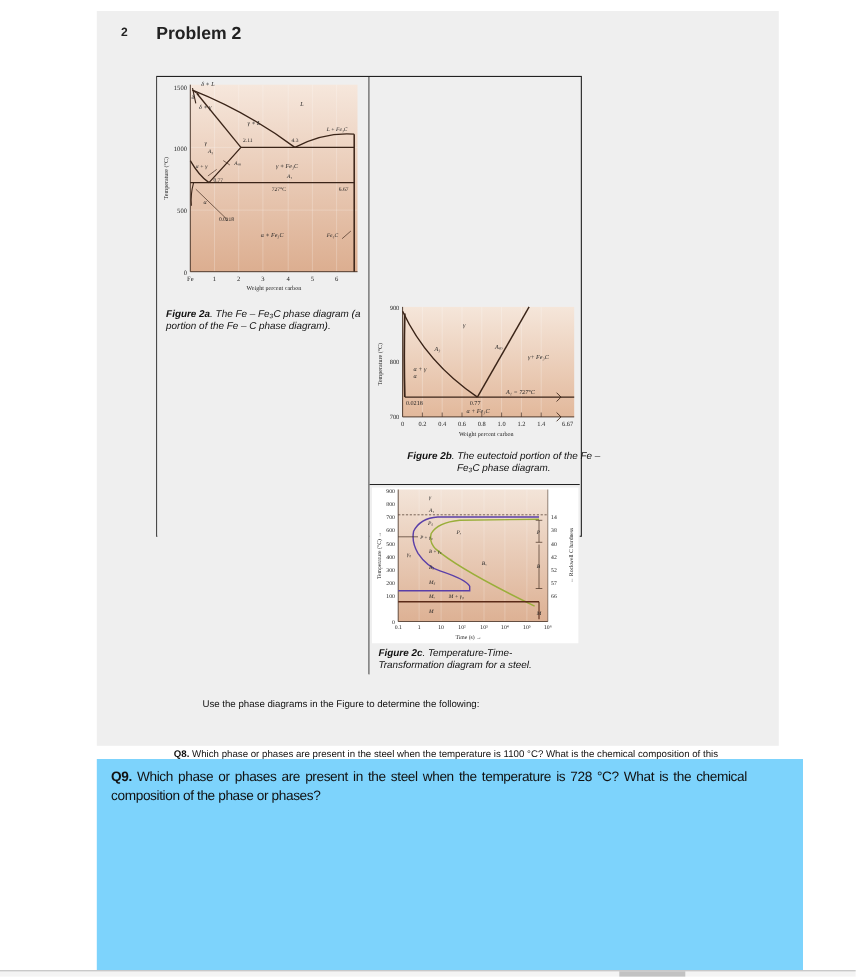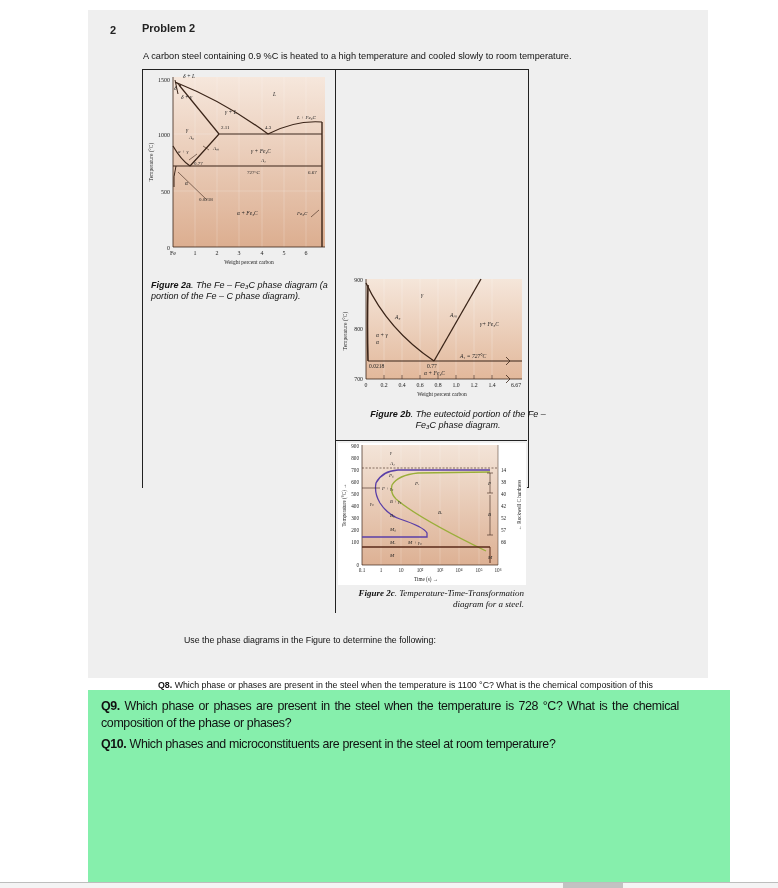--- a/index.html
+++ b/index.html
@@ -5,27 +5,27 @@
   * { box-sizing: border-box; margin: 0; padding: 0; }
   html, body { width: 778px; height: 888px; background: #ffffff; overflow: hidden; }
   body { position: relative; font-family: "Liberation Sans", sans-serif; color: #111; }
 
   .panel-top {
     position: absolute; left: 88px; top: 10px; width: 620px; height: 668px;
     background: #efefef;
   }
   .panel-bottom {
     position: absolute; left: 88px; top: 690px; width: 642px; height: 192px;
-    background: #86efac;
+    background: #7dd3fc;
   }
   .problem-num {
     position: absolute; left: 22px; top: 14px; font-size: 11px; font-weight: bold; color: #222;
   }
   .problem-title {
-    position: absolute; left: 54px; top: 12px; font-size: 11px; font-weight: bold; color: #222;
+    position: absolute; left: 54px; top: 12px; font-size: 16px; font-weight: bold; color: #222;
   }
   .intro {
     position: absolute; left: 55px; top: 41px; font-size: 9.2px; color: #111; white-space: nowrap;
   }
 
   .fig-table {
     position: absolute; left: 54px; top: 59px; width: 387px; height: 419px;
     border: 1.5px solid #222;
   }
   .cell {
@@ -63,21 +63,20 @@
     position: absolute; left: 563px; top: 0; width: 60px; height: 5px; background: #c2c2c2;
   }
   svg text { font-family: "Liberation Serif", serif; fill: #222; }
 </style>
 </head>
 <body>
 
 <div class="panel-top">
   <div class="problem-num">2</div>
   <div class="problem-title">Problem 2</div>
-  <div class="intro">A carbon steel containing 0.9 %C is heated to a high temperature and cooled slowly to room temperature.</div>
 
   <div class="fig-table">
 
     <div class="cell cell-a">
       <svg class="fig-svg" style="left:2px;top:2px" width="188" height="196" viewBox="0 0 188 196">
         <defs>
           <linearGradient id="gA" x1="0" y1="0" x2="0" y2="1">
             <stop offset="0" stop-color="#f6e7dc"></stop>
               <stop offset="1" stop-color="#dcae90"></stop>
           </linearGradient>
@@ -323,34 +322,33 @@
           <text x="100" y="71">Bₓ</text>
           <text x="52" y="88">Mₛ</text>
           <text x="52" y="101">Mₓ</text>
           <text x="70" y="101">M + γ₀</text>
           <text x="52" y="114">M</text>
           <text x="150" y="42">P</text>
           <text x="150" y="73">B</text>
           <text x="150" y="116">M</text>
         </g>
       </svg>
-      <div class="caption" style="left:8px;top:147px;width:180px;text-align:right;font-family:Liberation Serif, serif;">
+      <div class="caption" style="left:8px;top:147px;width:180px;text-align:left;">
         <b>Figure 2c</b><span>. Temperature-Time-Transformation diagram for a steel.</span>
       </div>
     </div>
   </div>
 
   <div class="instr">Use the phase diagrams in the Figure to determine the following:</div>
   <div class="q8">
     <b>Q8.</b><span> Which phase or phases are present in the steel when the temperature is 1100 °C? What is the chemical composition of this phase or phases?</span>
   </div>
 </div>
 
 <div class="panel-bottom">
   <div class="qlist">
     <p><b>Q9.</b><span> Which phase or phases are present in the steel when the temperature is 728 °C? What is the chemical composition of the phase or phases?</span></p>
-    <p><b>Q10.</b><span> Which phases and microconstituents are present in the steel at room temperature?</span></p>
   </div>
 </div>
 
 <div class="scrollbar">
   <div class="scroll-thumb"></div>
 </div>
 
 </body></html>

